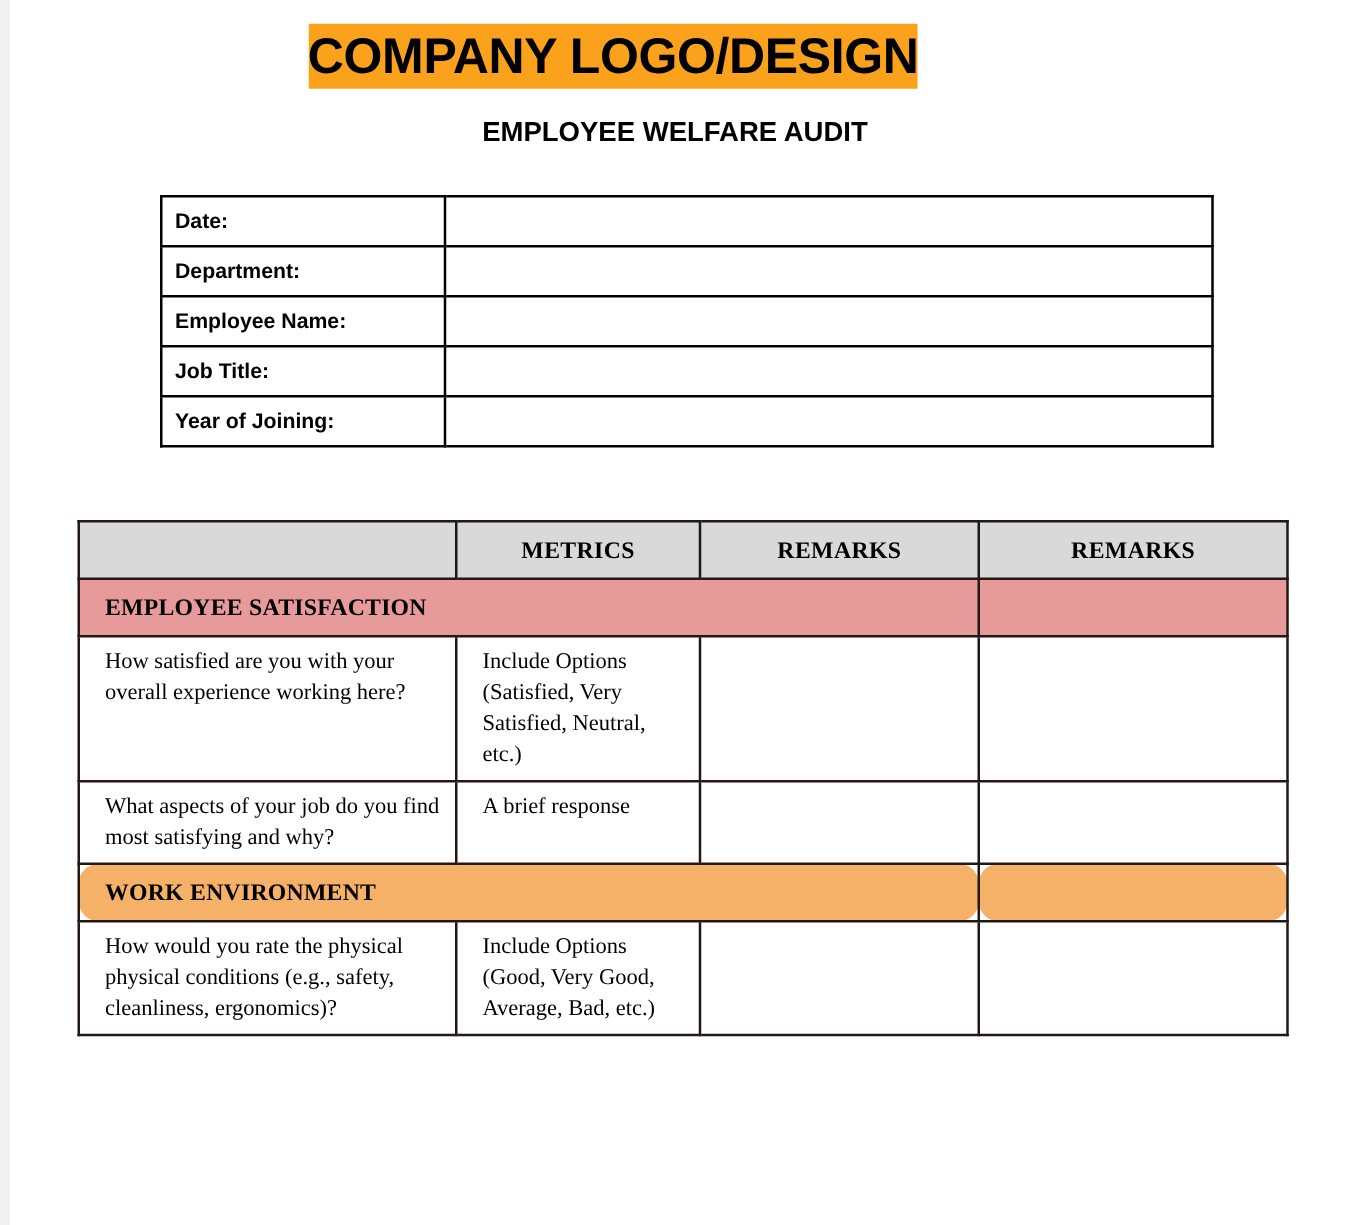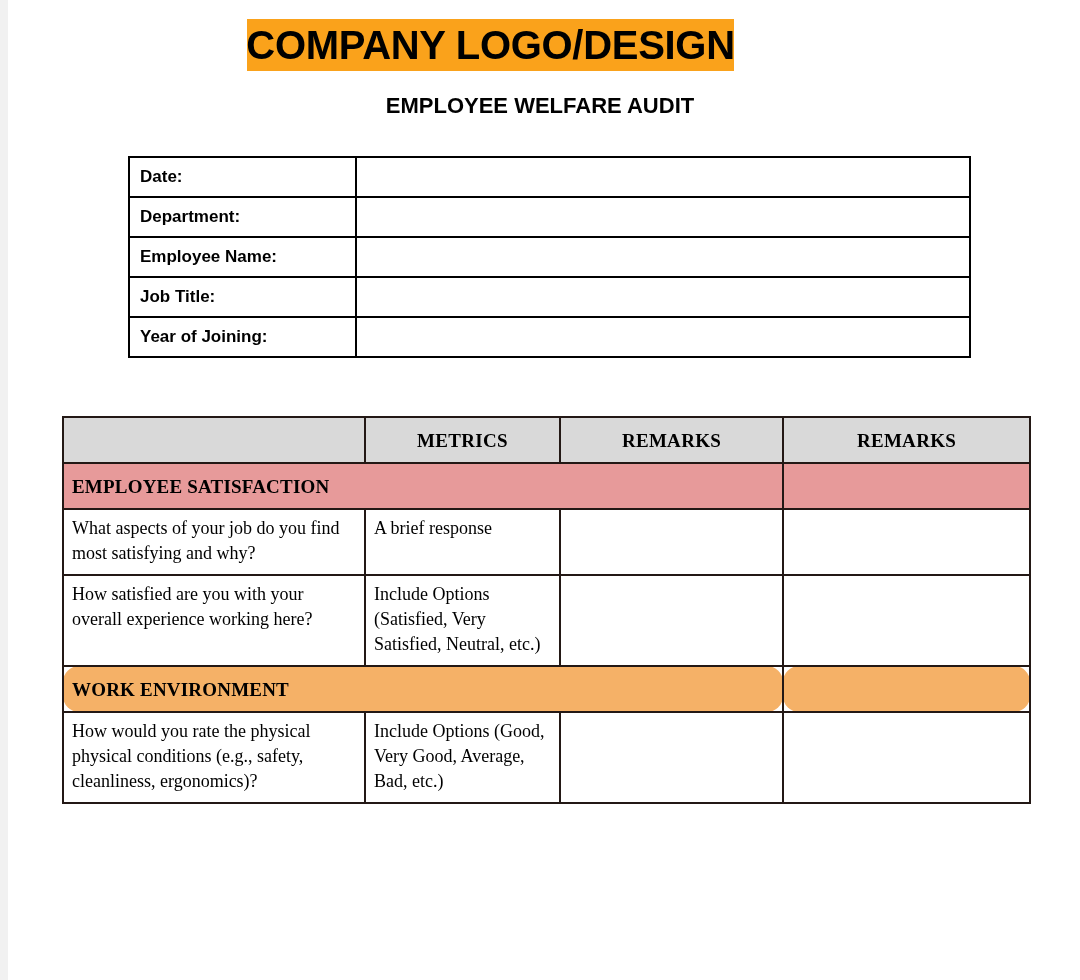--- a/index.html
+++ b/index.html
@@ -89,21 +89,21 @@
     position: absolute;
     left: 54px;
     top: 416px;
     width: 961px;
     border-collapse: collapse;
     table-layout: fixed;
   }
   .audit-table td, .audit-table th {
     border: 2px solid #231815;
     vertical-align: top;
-    padding: 6px 8px 8px 8px;
+    padding: 6px 8px 8px 20px;
     font-family: "Liberation Serif", serif;
     font-size: 18px;
     line-height: 25px;
     color: #000000;
   }
   .col-q  { width: 300px; }
   .col-m  { width: 193px; }
   .col-rp { width: 221px; }
   .col-rm { width: 245px; }
 
@@ -178,31 +178,31 @@
         <td class="col-rm">REMARKS</td>
       </tr>
     </thead>
     <tbody>
 
       <tr class="section-row section-pink">
         <td colspan="3">EMPLOYEE SATISFACTION</td>
         <td></td>
       </tr>
       <tr>
+        <td class="col-q">How satisfied are you with your overall experience working here?</td>
+        <td class="col-m">Include Options (Satisfied, Very Satisfied, Neutral, etc.)</td>
+        <td class="col-rp"></td>
+        <td class="col-rm"></td>
+      </tr>
+      <tr>
         <td class="col-q">What aspects of your job do you find most satisfying and why?</td>
         <td class="col-m">A brief response</td>
         <td class="col-rp"></td>
         <td class="col-rm"></td>
       </tr>
-      <tr>
-        <td class="col-q">How satisfied are you with your overall experience working here?</td>
-        <td class="col-m">Include Options (Satisfied, Very Satisfied, Neutral, etc.)</td>
-        <td class="col-rp"></td>
-        <td class="col-rm"></td>
-      </tr>
 
       <tr class="section-row section-orange">
         <td colspan="3">WORK ENVIRONMENT</td>
         <td></td>
       </tr>
       <tr>
         <td class="col-q">How would you rate the physical physical conditions (e.g., safety, cleanliness, ergonomics)?</td>
         <td class="col-m">Include Options (Good, Very Good, Average, Bad, etc.)</td>
         <td class="col-rp"></td>
         <td class="col-rm"></td>

